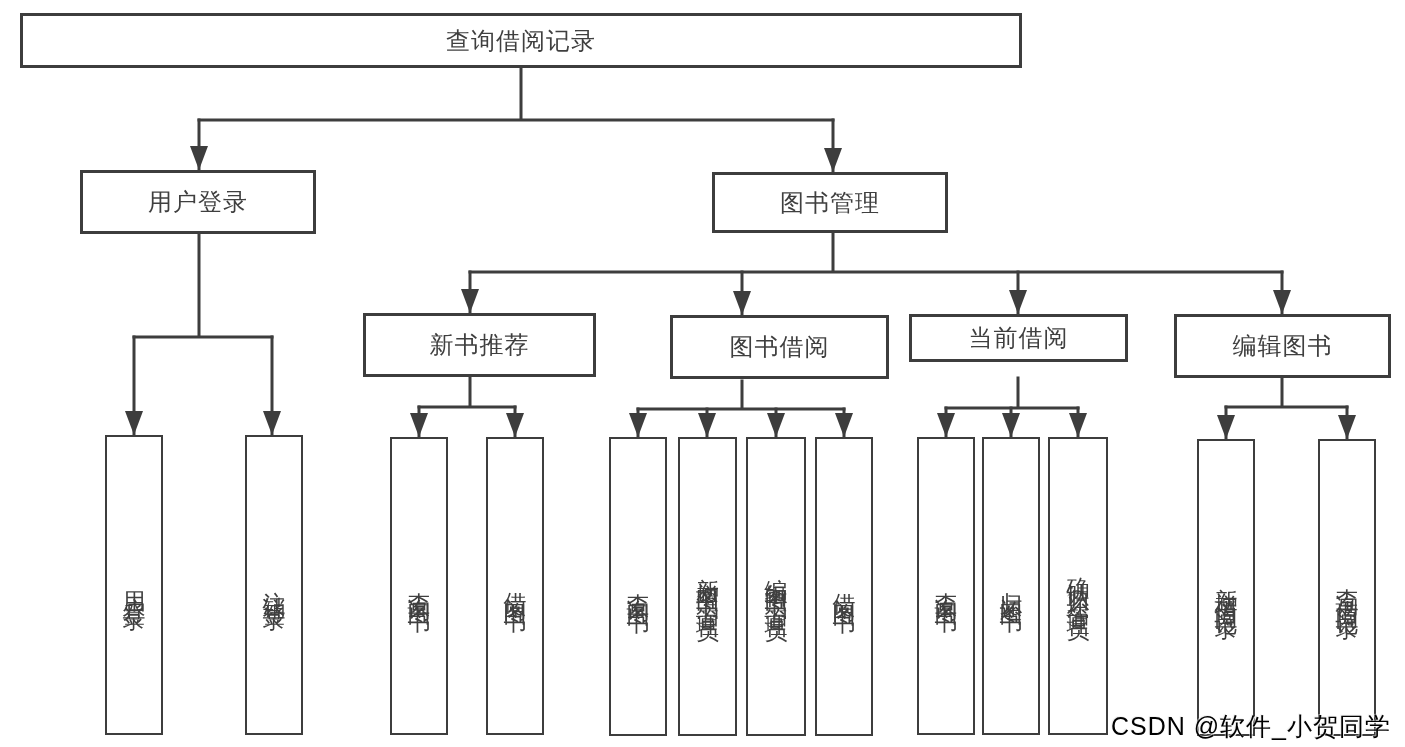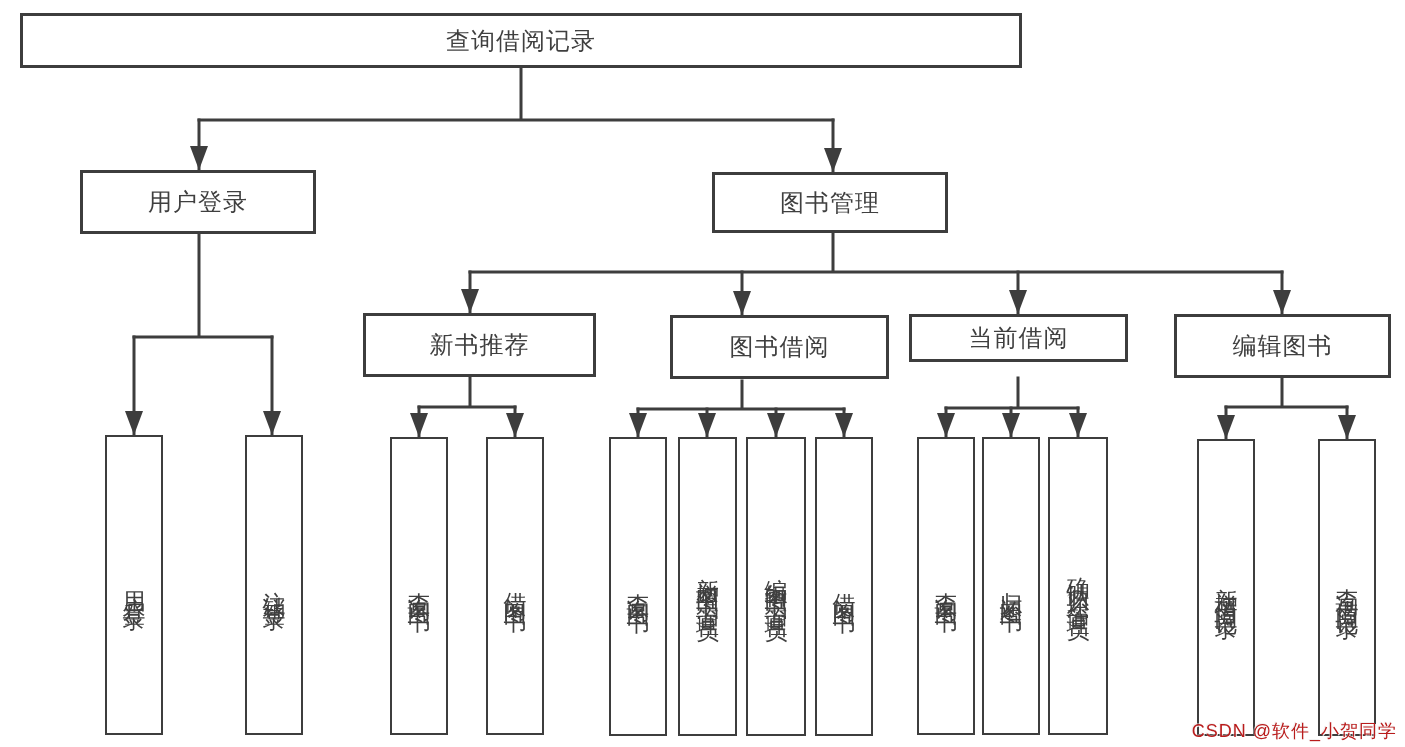--- a/index.html
+++ b/index.html
@@ -40,24 +40,24 @@
   .vbox {
     border-width: 2.5px;
     writing-mode: vertical-rl;
     text-orientation: mixed;
     font-size: 23px;
     letter-spacing: 6px;
     line-height: 1;
   }
   #watermark {
     position: absolute;
-    right: 8px;
+    right: 14px;
     bottom: 4px;
-    font-size: 18px;
-    color: #b91c1c;
+    font-size: 25px;
+    color: #000000;
     text-shadow: 1px 1px 0 rgba(255,255,255,0.9), -1px -1px 0 rgba(230,230,230,0.5);
     letter-spacing: 1px;
     white-space: nowrap;
   }
 </style>
 </head>
 <body>
 
 <div id="stage">
 

